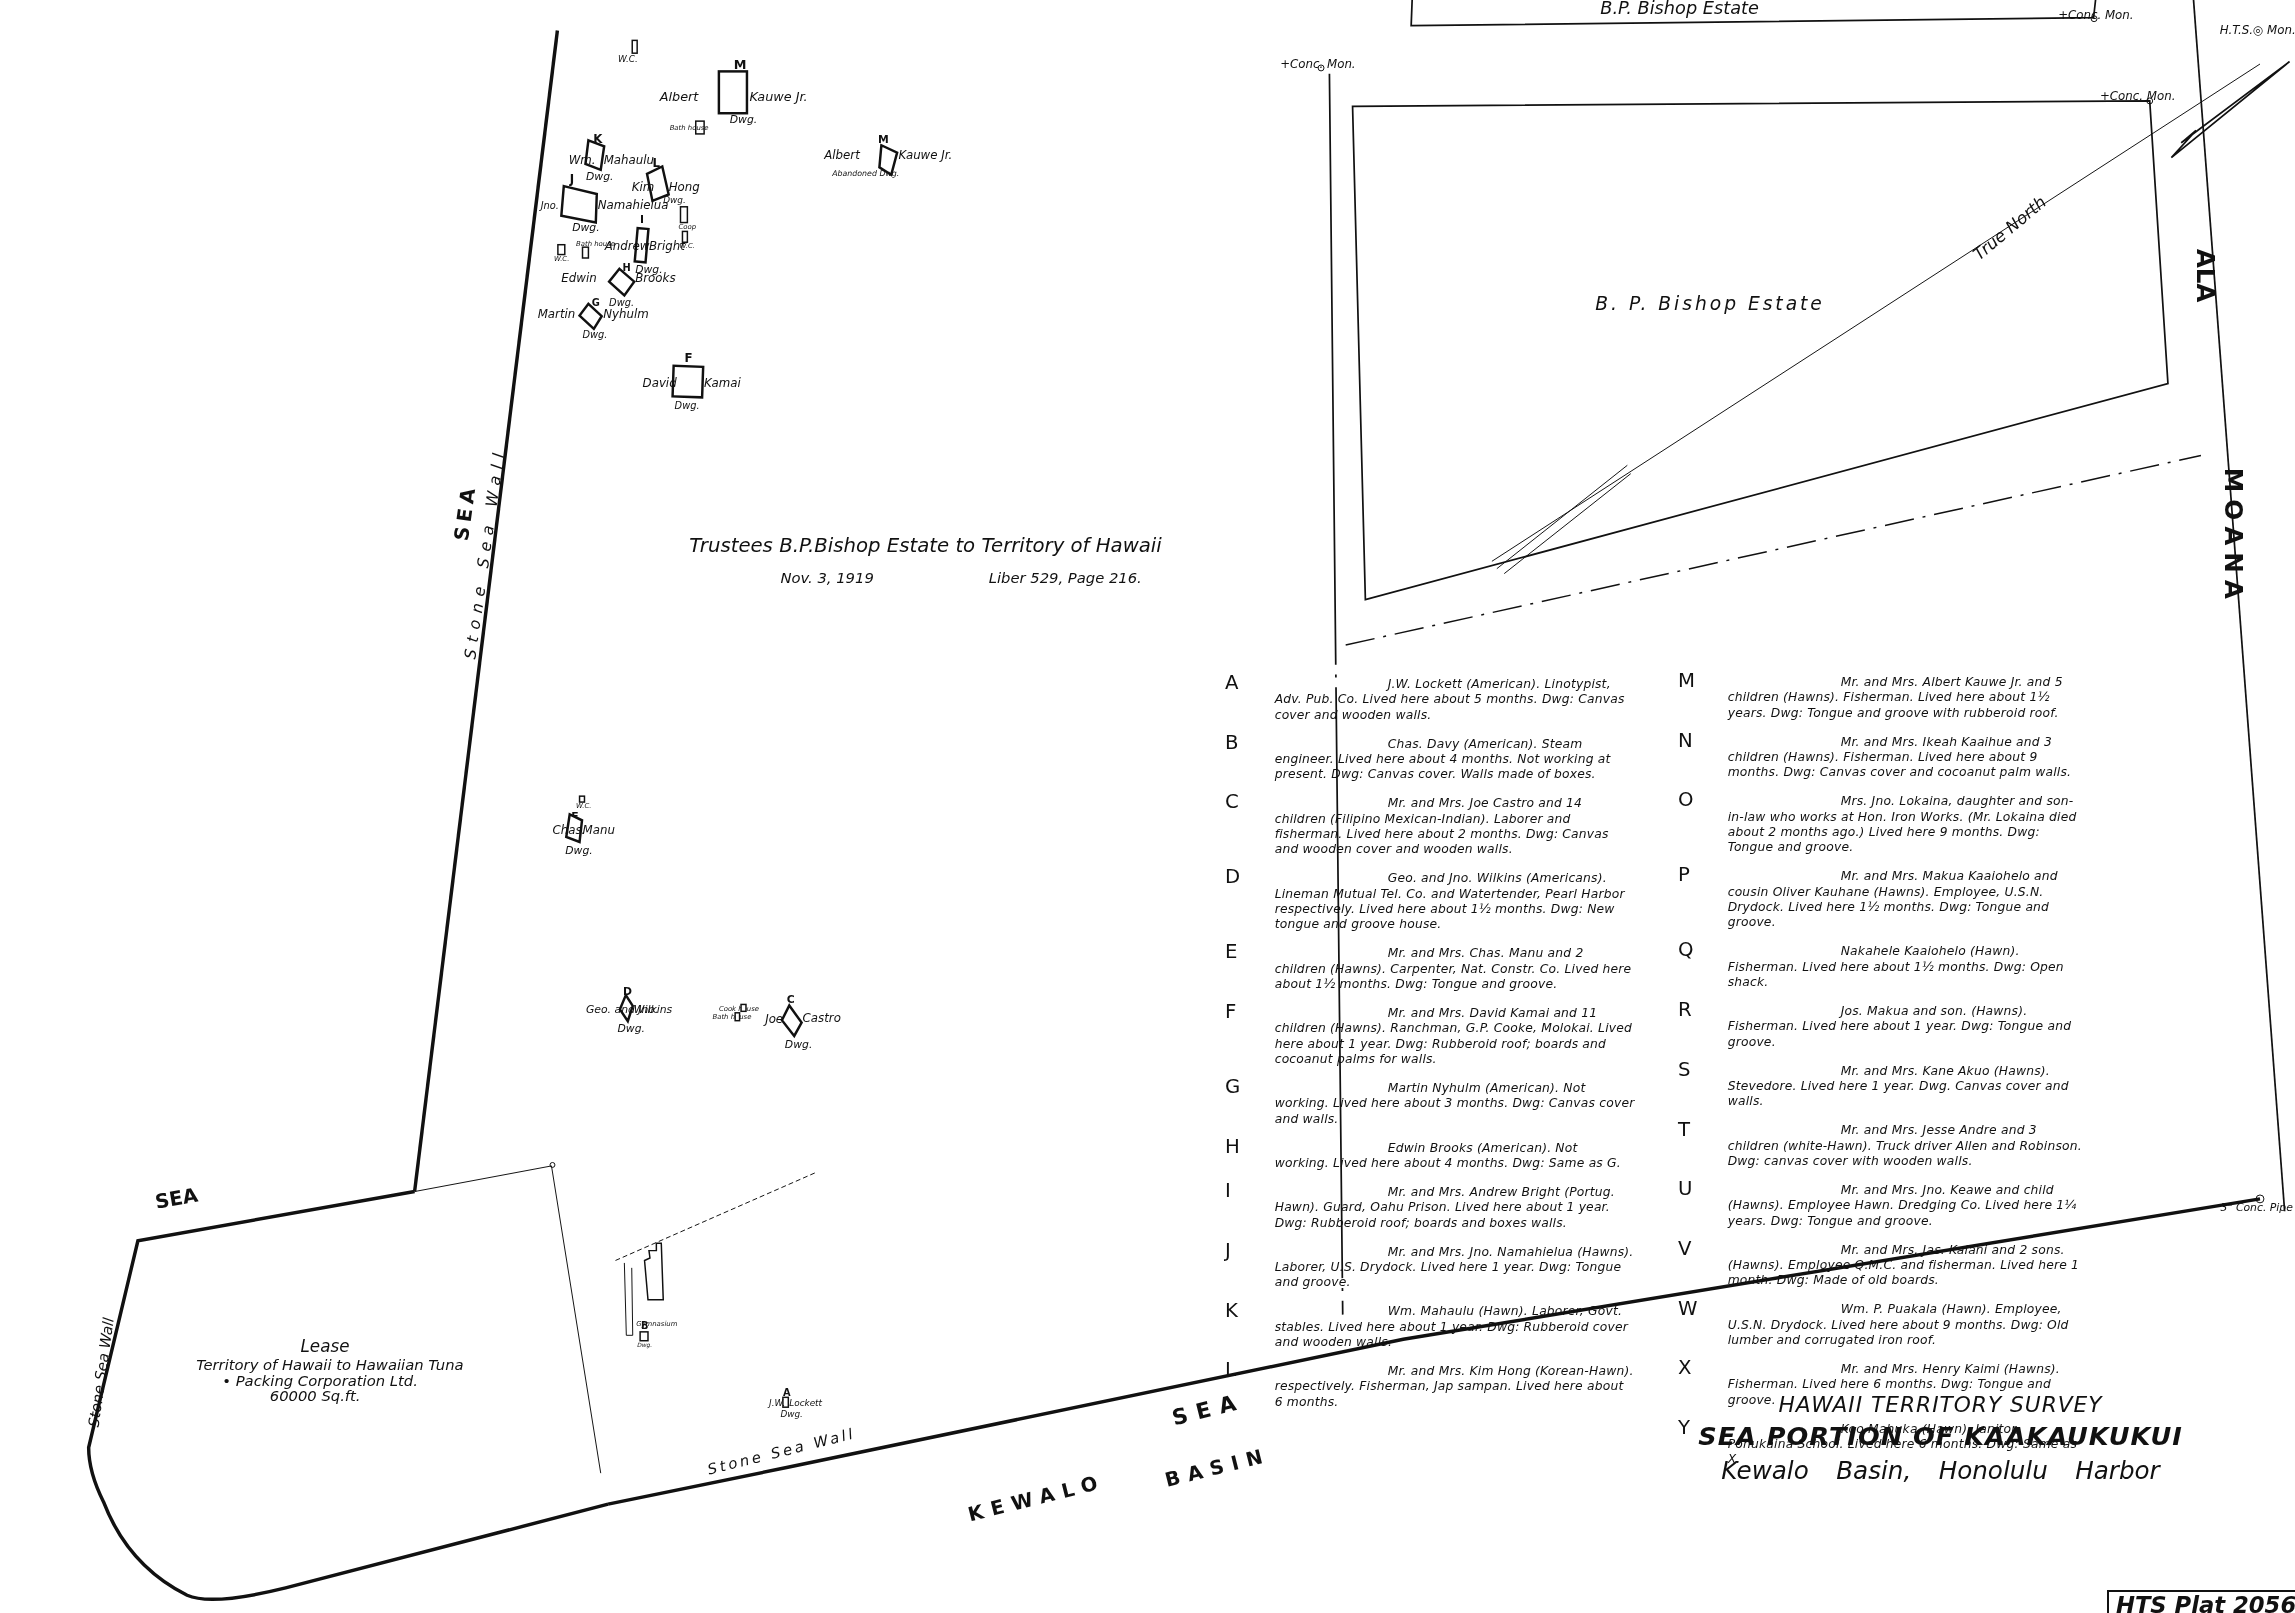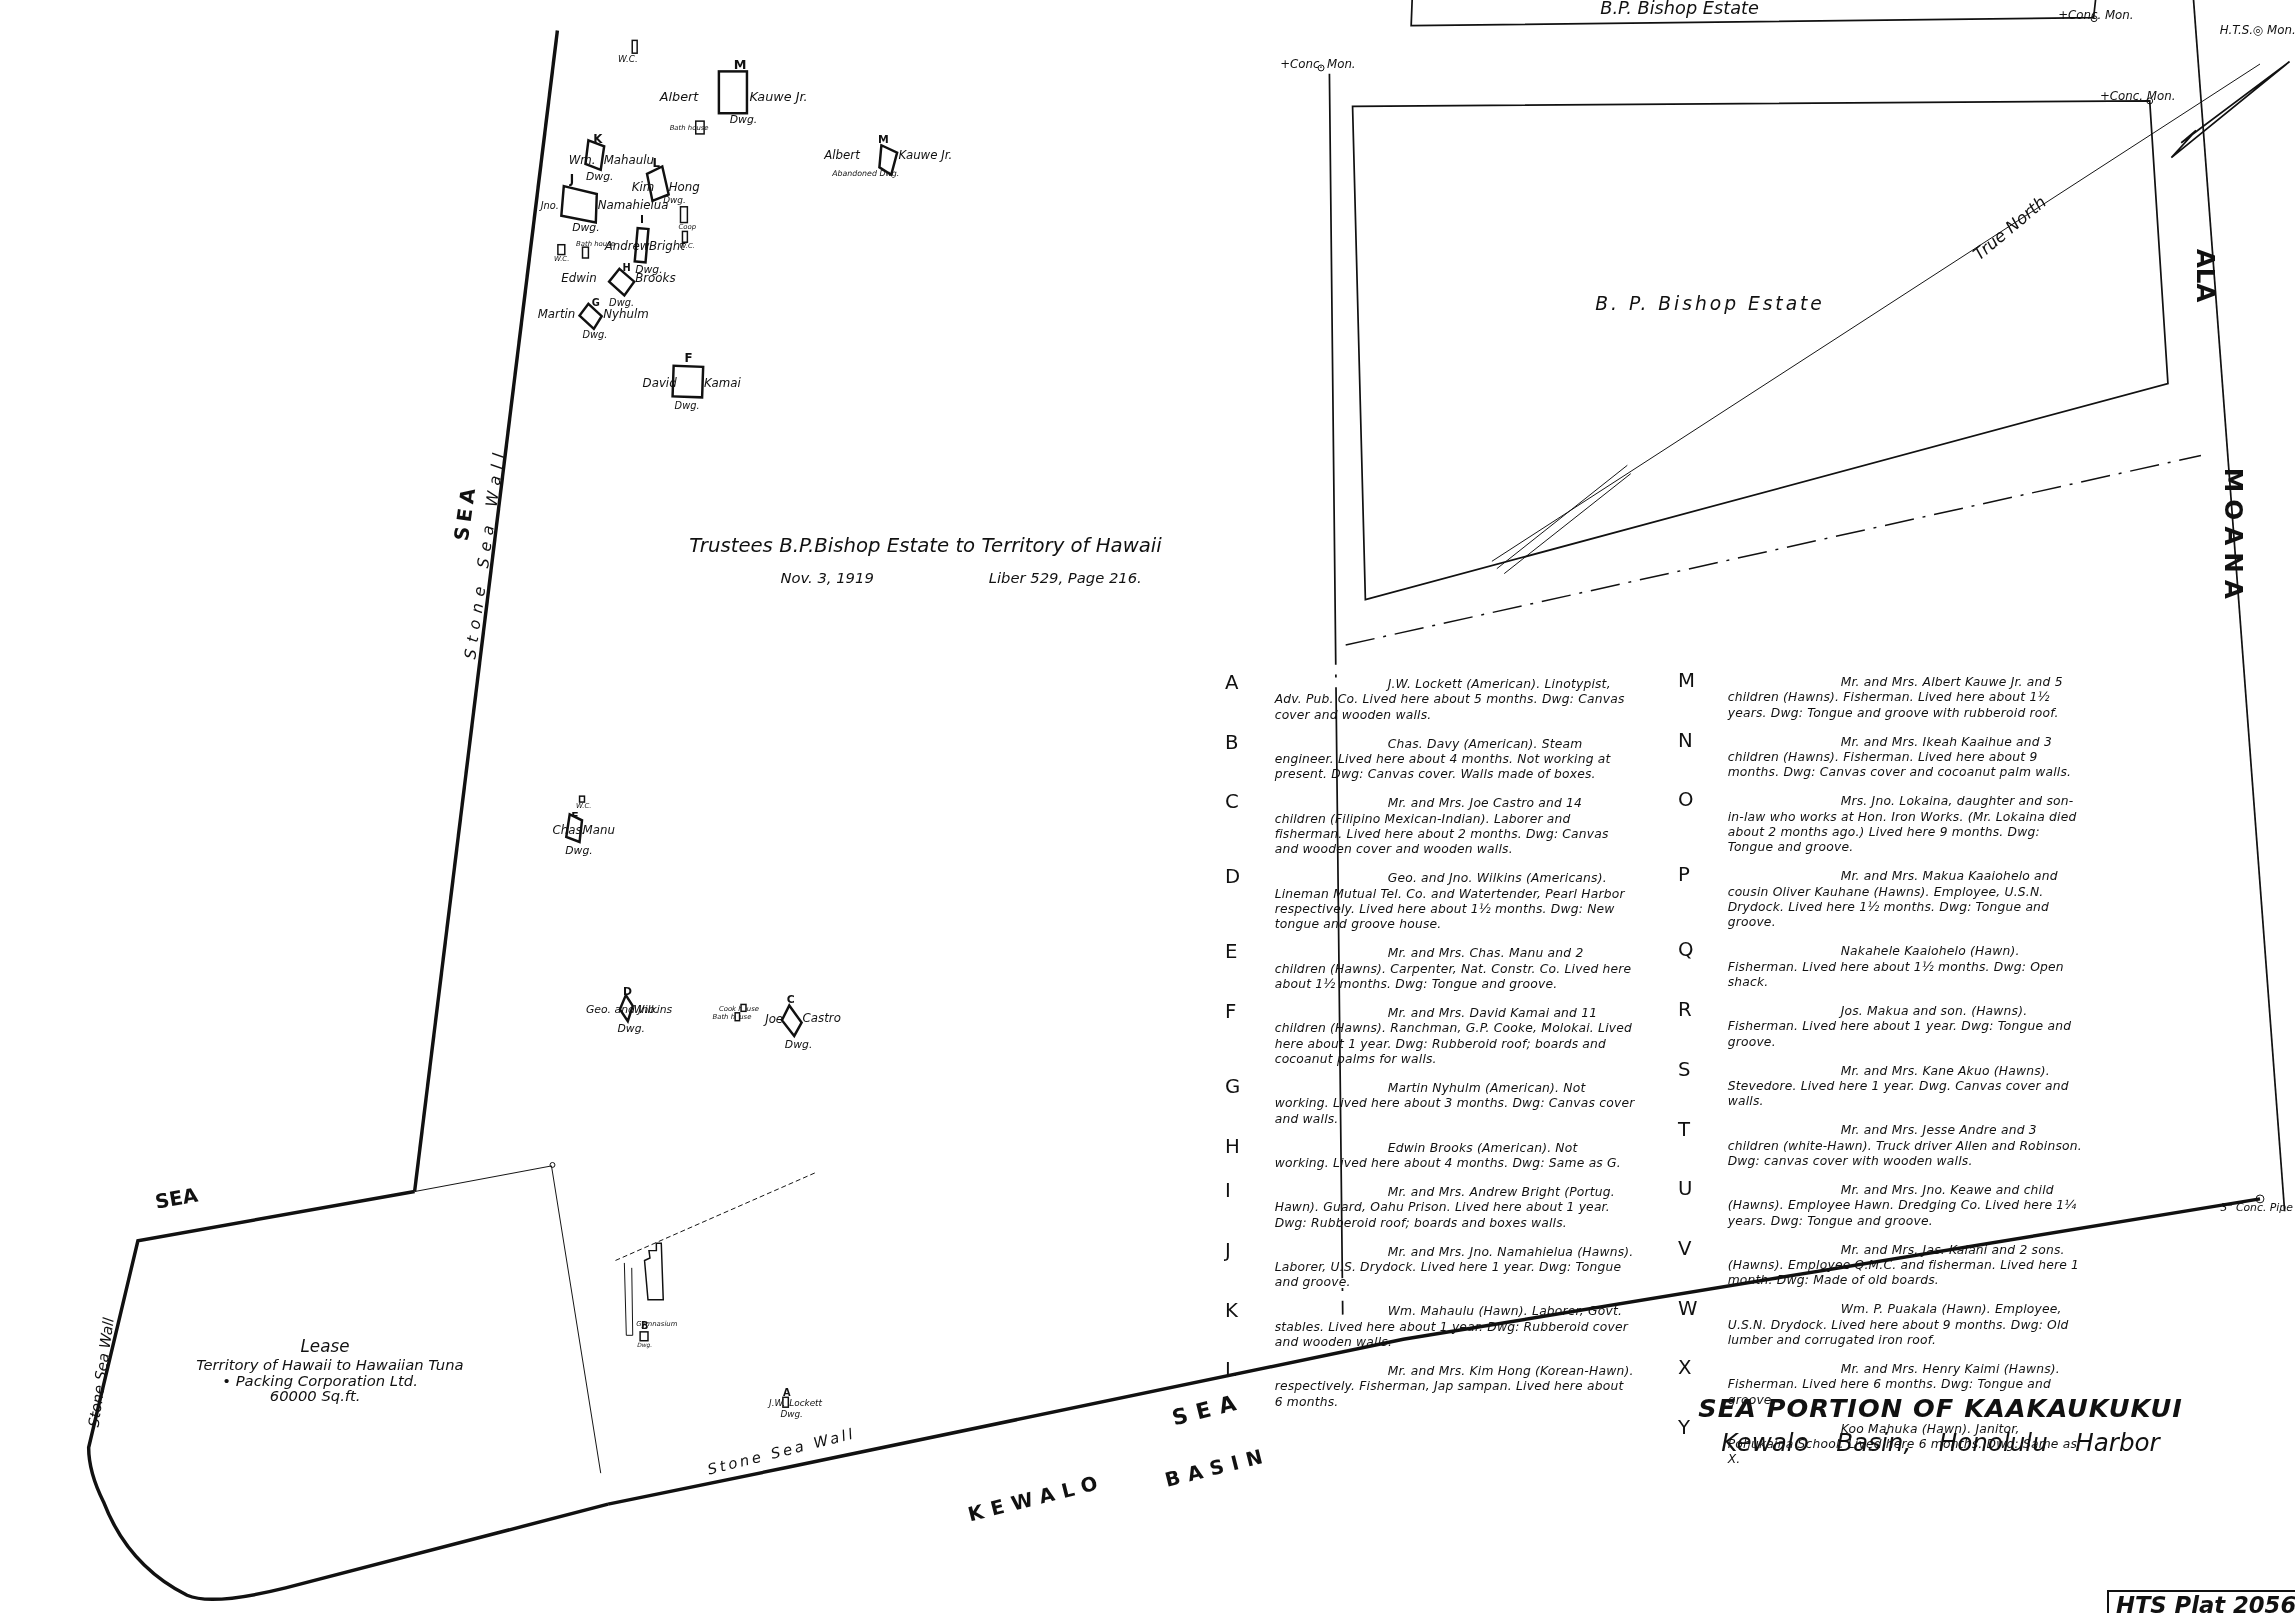--- a/index.html
+++ b/index.html
@@ -343,19 +343,20 @@
       <span class="legend-letter">X</span>
       <span class="legend-text">Mr. and Mrs. Henry Kaimi (Hawns). Fisherman. Lived here 6 months. Dwg: Tongue and groove.</span>
     </div>
   <div class="legend-item">
       <span class="legend-letter">Y</span>
       <span class="legend-text">Koo Mahuka (Hawn). Janitor, Pohukaina School. Lived here 6 months. Dwg: Same as X.</span>
     </div>
 </div>
 
 <div class="title-block">
+  <span class="tb-line tb1">HAWAII TERRITORY SURVEY</span>
   <span class="tb-line tb3">SEA PORTION OF KAAKAUKUKUI</span>
   <span class="tb-line tb4">Kewalo Basin,  Honolulu Harbor</span>
 
 </div>
 
 <div class="plat-box">HTS Plat 2056</div>
 
 
 </body></html>

